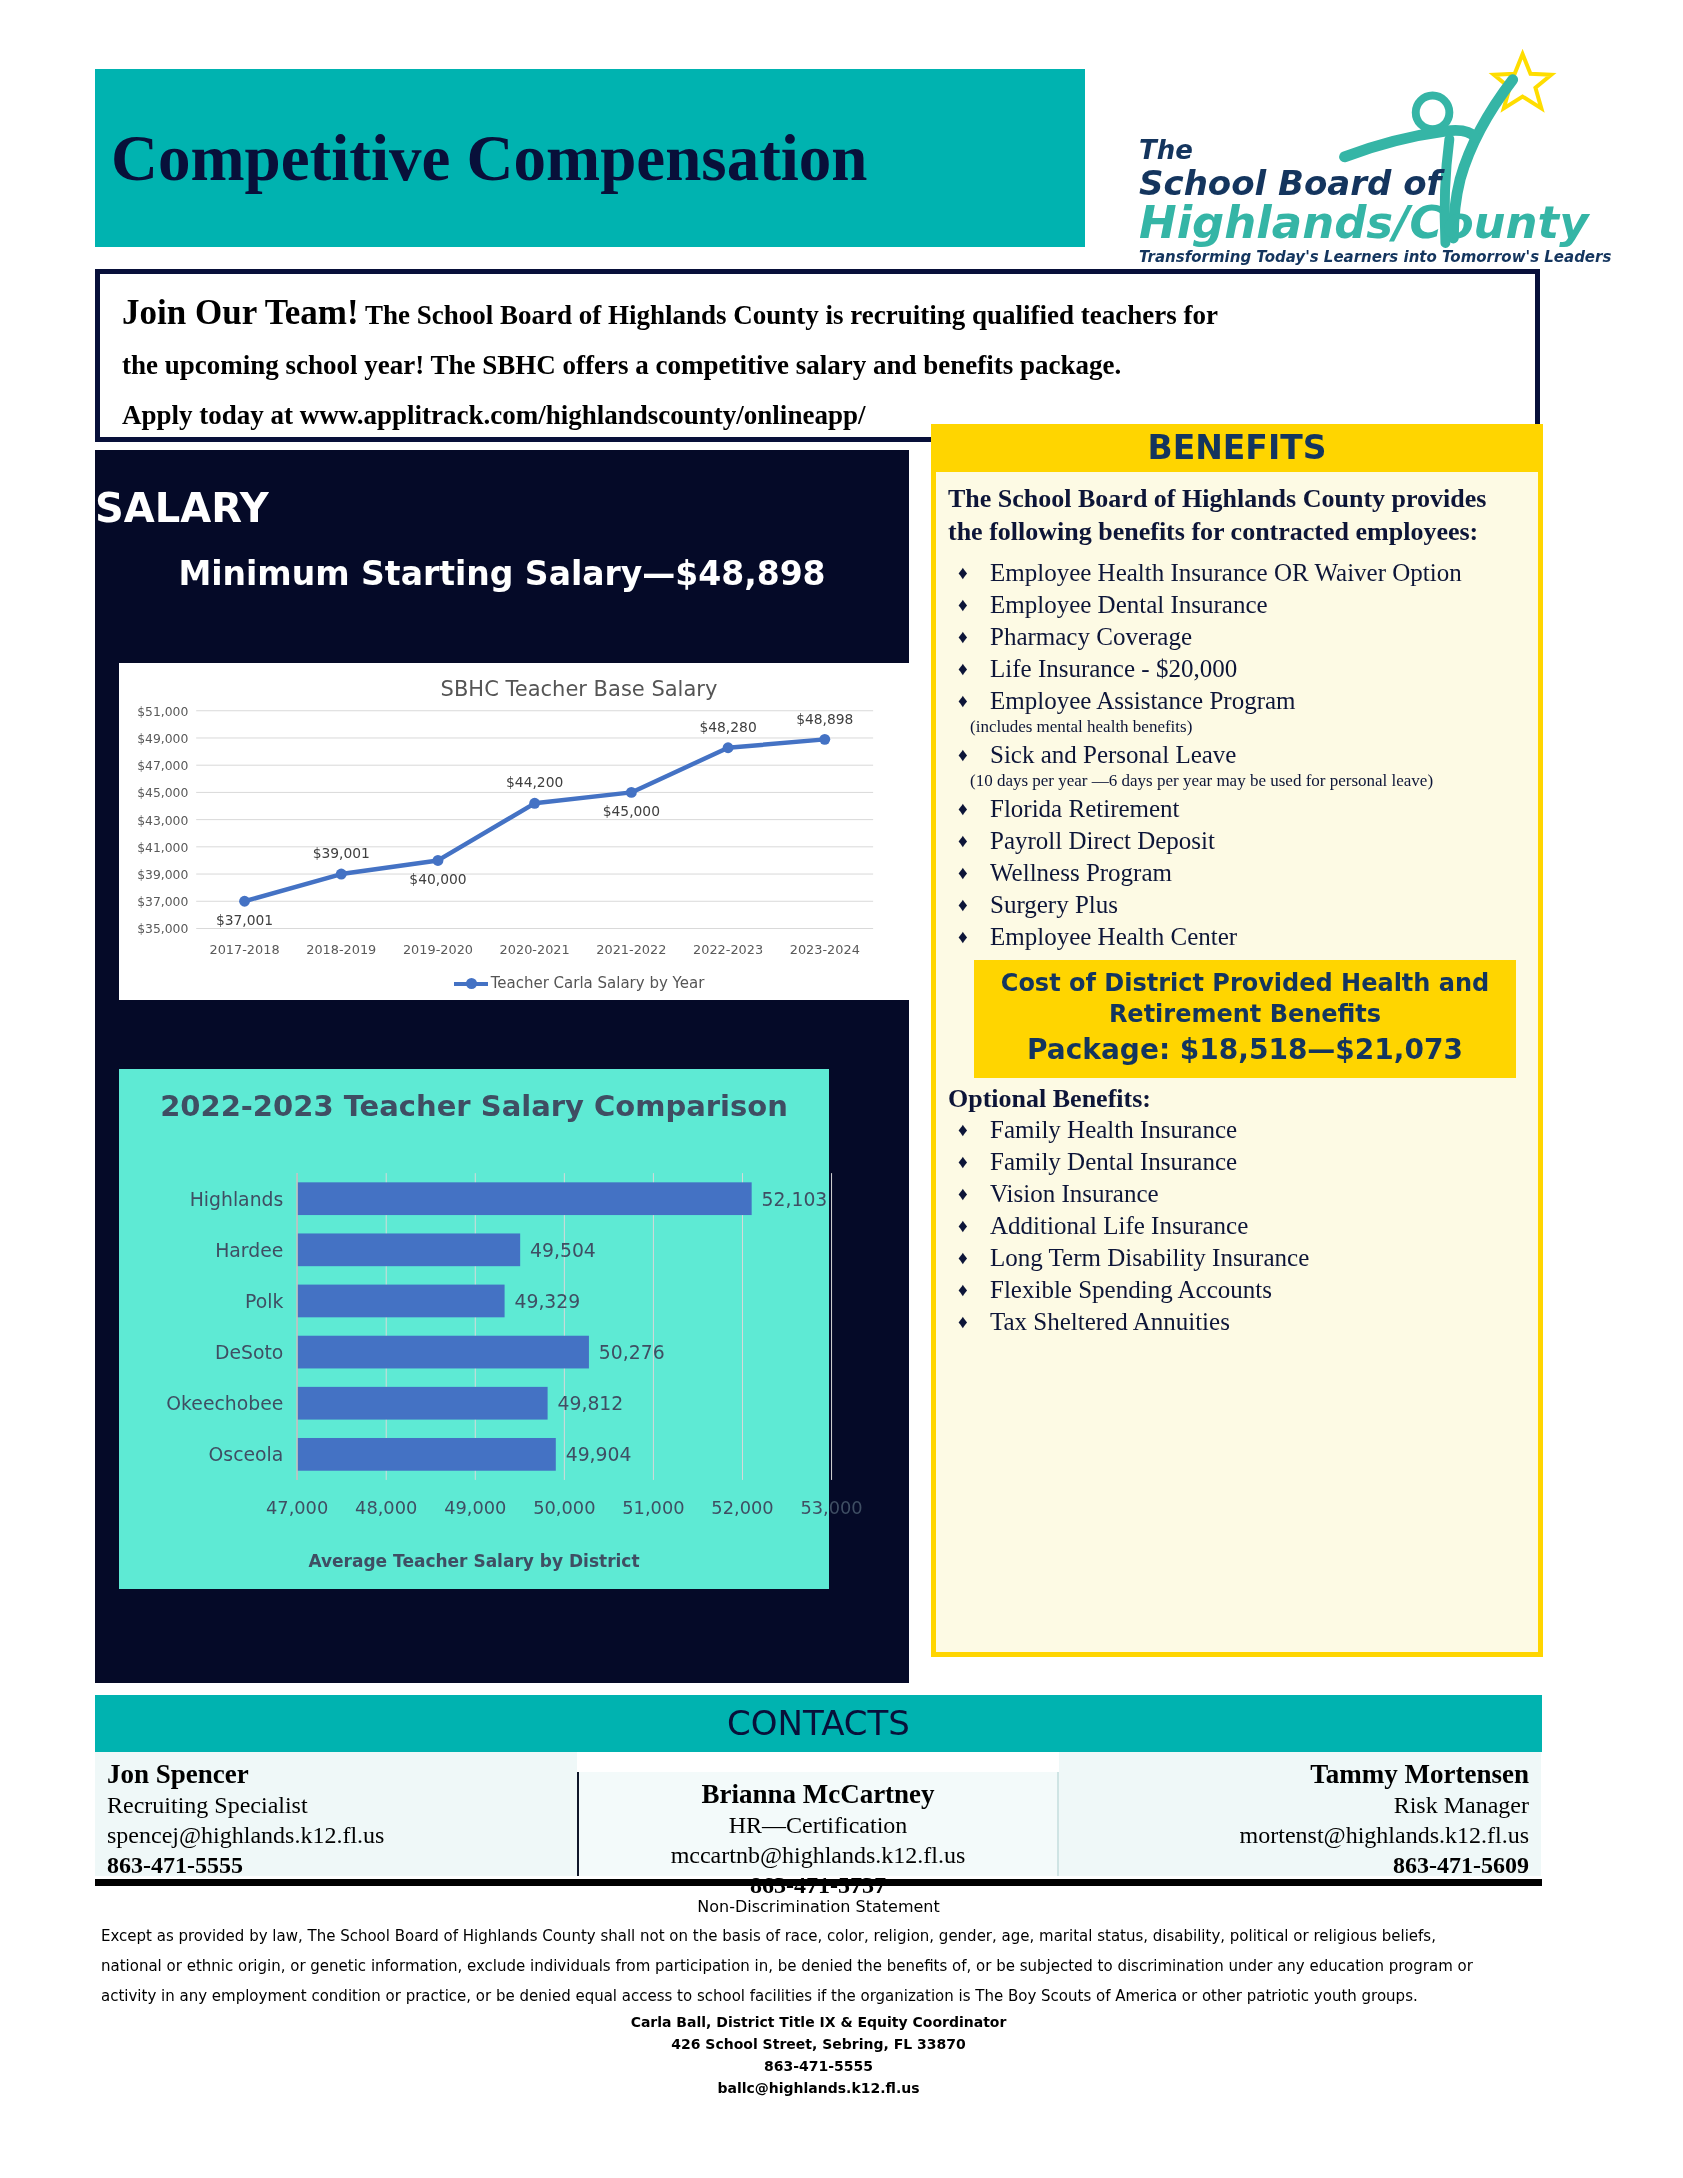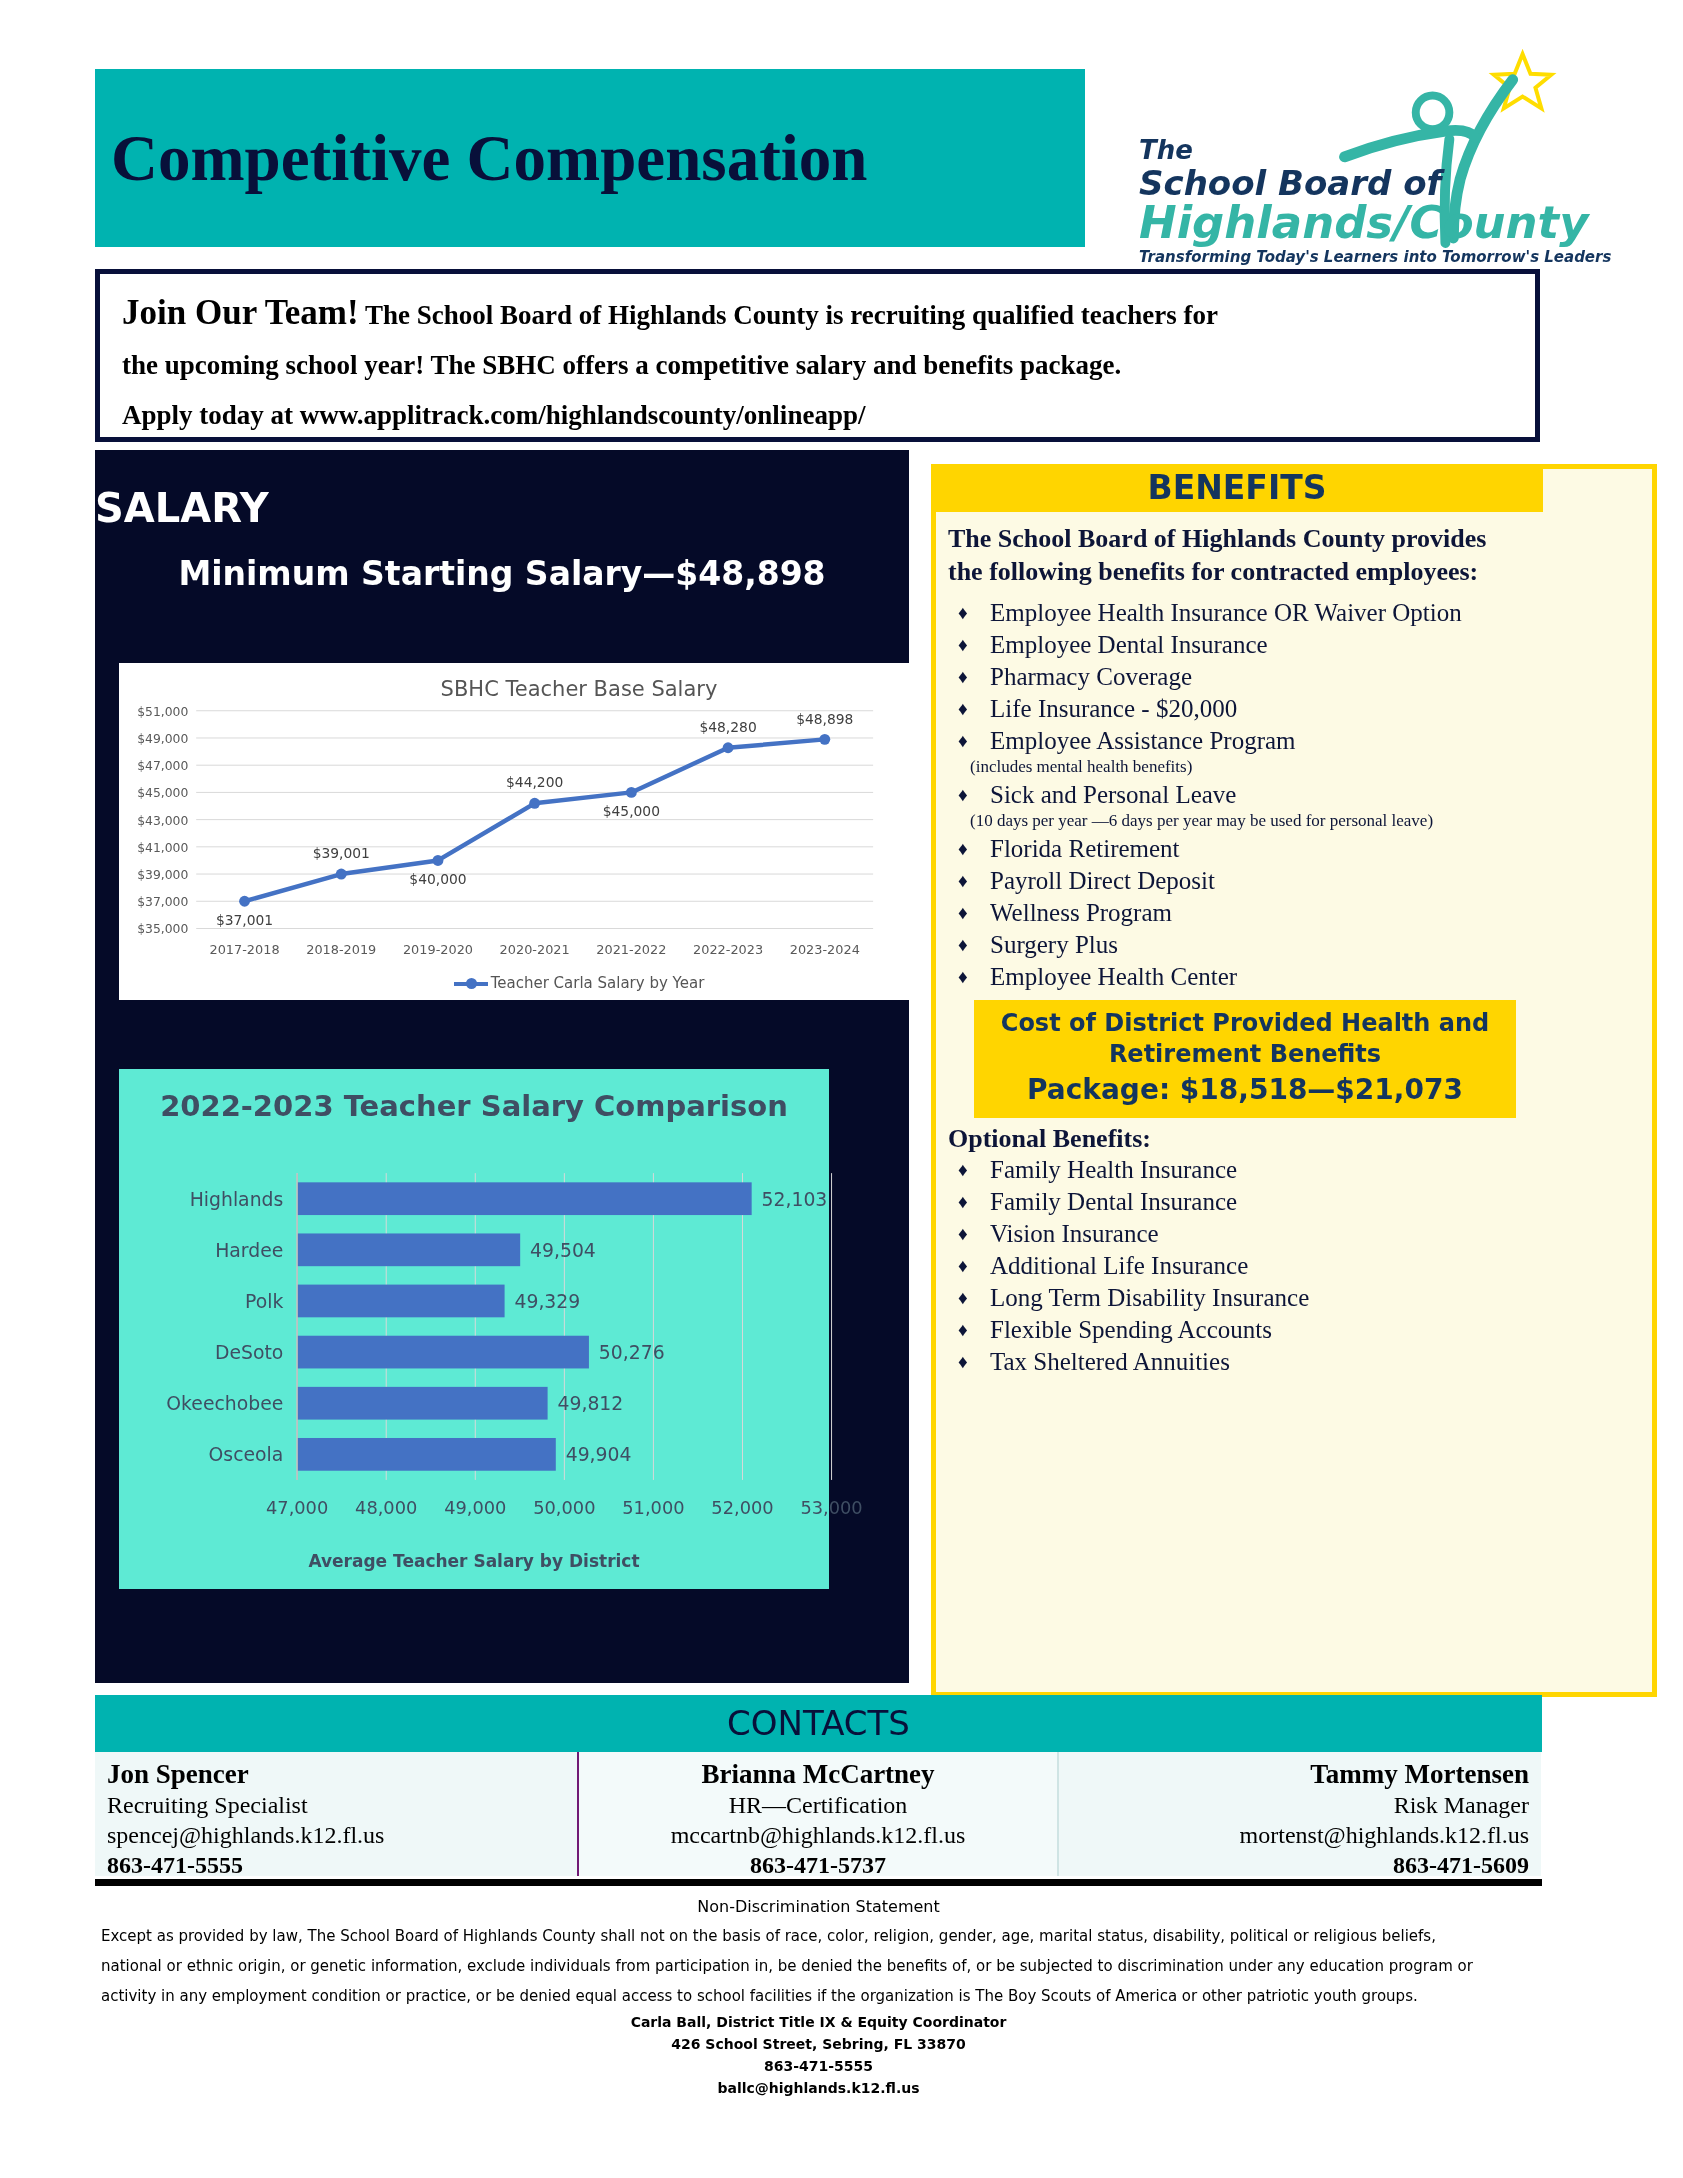--- a/index.html
+++ b/index.html
@@ -180,22 +180,22 @@
     font-family: "DejaVu Sans", sans-serif;
     font-weight: bold;
     font-size: 17px;
     color: #3f4e63;
   }
   .bc-plot { position: absolute; left: 0; top: 0; width: 766px; height: 520px; }
 
   
   .benefits-panel {
     position: absolute;
-    left: 931px; top: 464px;
-    width: 726px; height: 1233px;
+    left: 931px; top: 424px;
+    width: 612px; height: 1233px;
     background: #fdfae4;
     border: 5px solid #ffd500;
     box-sizing: border-box;
   }
   .benefits-head {
     position: absolute; left: -5px; top: -5px;
     width: 612px; height: 48px;
     background: #ffd500;
     color: #14355e;
     font-family: "DejaVu Sans", sans-serif;
@@ -290,21 +290,21 @@
     left: 95px; top: 1752px;
     width: 1447px; height: 124px;
     display: flex;
   }
   .ccol {
     width: 482px;
     background: #eff8f8;
     box-sizing: border-box;
     padding-top: 6px;
   }
-  .ccol.mid { background:#f3fafa; border-left:2px solid #701a75; border-right:2px solid #cfe4e4; }
+  .ccol.mid { background:#f3fafa; border-left:2px solid #0f172a; border-right:2px solid #cfe4e4;margin-top:20px; }
   .ccol .cname {
     font-family: "Liberation Serif", serif;
     font-weight: bold;
     font-size: 27px;
     color: #000000;
     line-height: 32px;
   }
   .ccol .crole, .ccol .cmail {
     font-family: "Liberation Serif", serif;
     font-size: 24px;

